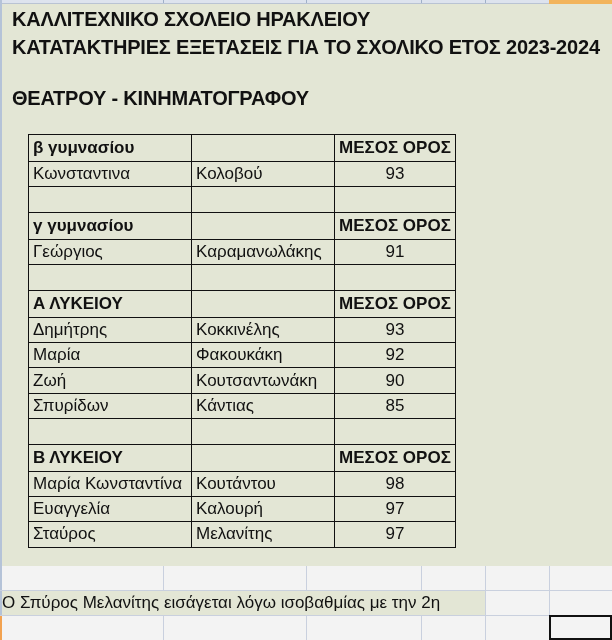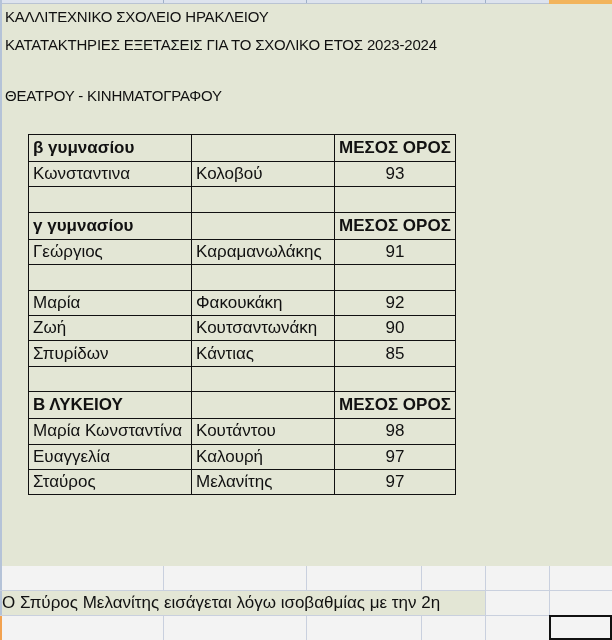--- a/index.html
+++ b/index.html
@@ -16,21 +16,21 @@
   .col-header-strip {
     position: absolute; left: 0; top: 0; width: 612px; height: 3px;
     background: #dde3ee; border-bottom: 1px solid #b9c3d3;
   }
   .col-header-strip .sep { position: absolute; top: 0; width: 1px; height: 3px; background: #9fb0c8; }
   .col-header-strip .active { position: absolute; top: 0; left: 549px; width: 63px; height: 4px; background: #f2b45c; }
   .left-edge { position: absolute; left: 0; top: 0; width: 2px; height: 640px; background: #b5c3d8; }
   .left-edge .active { position: absolute; left: 0; top: 615px; width: 2px; height: 25px; background: #f2a250; }
 
   .title-line {
-    position: absolute; left: 5px; font-weight: normal; font-size: 15px;
+    position: absolute; left: 12px; font-weight: bold; font-size: 20px;
     white-space: nowrap; letter-spacing: -0.2px;
   }
   .t1 { top: 8px; }
   .t2 { top: 36px; text-align: right; }
   .t3 { top: 87px; }
 
   table.grades {
     position: absolute; left: 0; top: 134px;
     border-collapse: collapse; table-layout: fixed;
     font-size: 17px;
@@ -107,20 +107,30 @@
       <td class="c1">Γεώργιος</td>
       <td class="c2">Καραμανωλάκης</td>
       <td class="c3">91</td>
     </tr>
     <tr>
       <td class="c1"></td>
       <td class="c2"></td>
       <td class="c3"></td>
     </tr>
 
+    <tr class="header">
+      <td class="c1">Α ΛΥΚΕΙΟΥ</td>
+      <td class="c2"></td>
+      <td class="c3">ΜΕΣΟΣ ΟΡΟΣ</td>
+    </tr>
+    <tr>
+      <td class="c1">Δημήτρης</td>
+      <td class="c2">Κοκκινέλης</td>
+      <td class="c3">93</td>
+    </tr>
     <tr>
       <td class="c1">Μαρία</td>
       <td class="c2">Φακουκάκη</td>
       <td class="c3">92</td>
     </tr>
     <tr>
       <td class="c1">Ζωή</td>
       <td class="c2">Κουτσαντωνάκη</td>
       <td class="c3">90</td>
     </tr>

